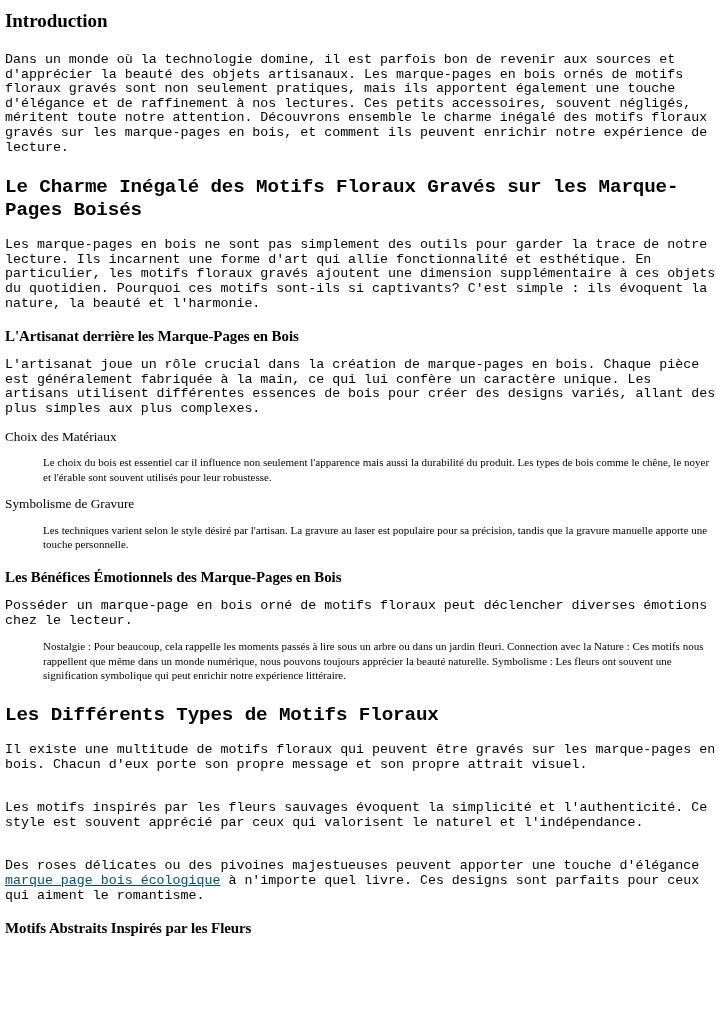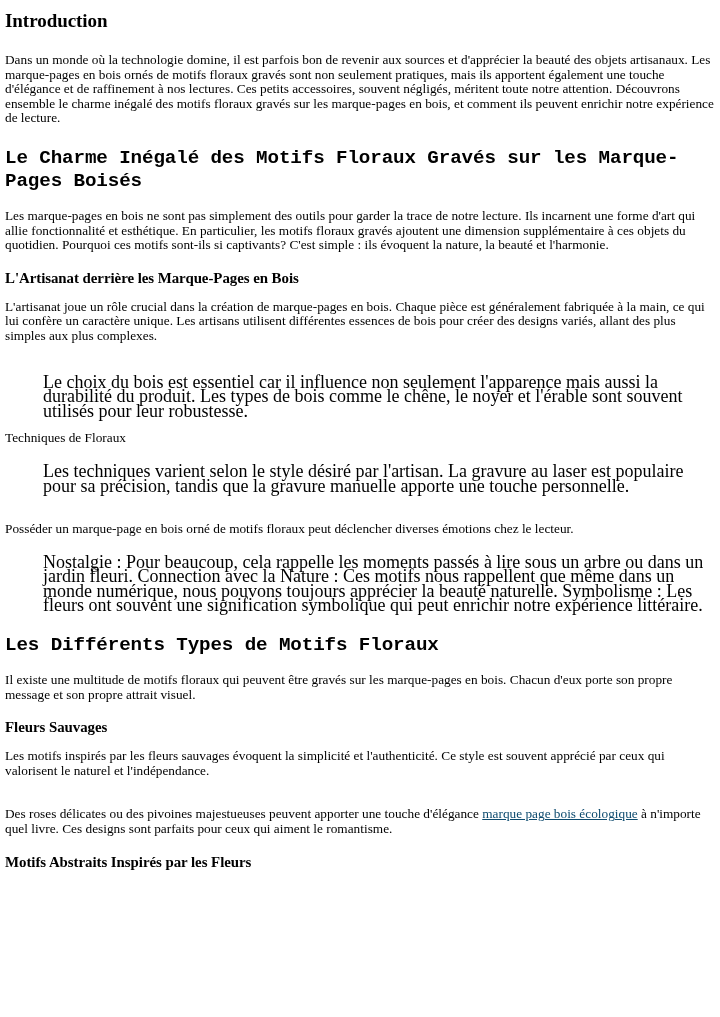--- a/index.html
+++ b/index.html
@@ -46,24 +46,25 @@
     margin: 0;
     letter-spacing: -0.05px;
   }
 
   
   p.doc-p {
     margin: 0;
     font-size: 13.3px;
     line-height: 14.6px;
     text-align: left;
+    font-family: Liberation Mono, monospace;
   }
   p.doc-indent {
-    margin: 7px 0 0 38px;
-    font-size: 18px;
+    margin: 0 0 0 38px;
+    font-size: 11px;
     line-height: 14.6px;
   }
   p.doc-label {
     margin: 0;
     font-size: 13.3px;
     line-height: 14.6px;
     font-weight: normal;
   }
 
   
@@ -94,46 +95,47 @@
 
   <p class="doc-p">Les marque-pages en bois ne sont pas simplement des outils pour garder la trace de notre lecture. Ils incarnent une forme d'art qui allie fonctionnalité et esthétique. En particulier, les motifs floraux gravés ajoutent une dimension supplémentaire à ces objets du quotidien. Pourquoi ces motifs sont-ils si captivants? C'est simple : ils évoquent la nature, la beauté et l'harmonie.</p>
   <div class="sp-md"></div>
 
   <h3 class="doc-h3">L'Artisanat derrière les Marque-Pages en Bois</h3>
   <div class="sp-sm"></div>
 
   <p class="doc-p">L'artisanat joue un rôle crucial dans la création de marque-pages en bois. Chaque pièce est généralement fabriquée à la main, ce qui lui confère un caractère unique. Les artisans utilisent différentes essences de bois pour créer des designs variés, allant des plus simples aux plus complexes.</p>
   <div class="sp-sm"></div>
 
+  <p class="doc-label">Choix des Matériaux</p>
   <div class="sp-xs"></div>
 
   <p class="doc-indent">Le choix du bois est essentiel car il influence non seulement l'apparence mais aussi la durabilité du produit. Les types de bois comme le chêne, le noyer et l'érable sont souvent utilisés pour leur robustesse.</p>
   <div class="sp-sm"></div>
 
-  <p class="doc-label">Techniques de Floraux</p>
+  <p class="doc-label">Symbolisme de Gravure</p>
   <div class="sp-xs"></div>
 
   <p class="doc-indent">Les techniques varient selon le style désiré par l'artisan. La gravure au laser est populaire pour sa précision, tandis que la gravure manuelle apporte une touche personnelle.</p>
   <div class="sp-md"></div>
 
+  <h3 class="doc-h3">Les Bénéfices Émotionnels des Marque-Pages en Bois</h3>
   <div class="sp-sm"></div>
 
   <p class="doc-p">Posséder un marque-page en bois orné de motifs floraux peut déclencher diverses émotions chez le lecteur.</p>
   <div class="sp-xs"></div>
 
   <p class="doc-indent">Nostalgie : Pour beaucoup, cela rappelle les moments passés à lire sous un arbre ou dans un jardin fleuri. Connection avec la Nature : Ces motifs nous rappellent que même dans un monde numérique, nous pouvons toujours apprécier la beauté naturelle. Symbolisme : Les fleurs ont souvent une signification symbolique qui peut enrichir notre expérience littéraire.</p>
   <div class="sp-lg"></div>
 
   <h2 class="doc-h2">Les Différents Types de Motifs Floraux</h2>
   <div class="sp-md"></div>
 
   <p class="doc-p">Il existe une multitude de motifs floraux qui peuvent être gravés sur les marque-pages en bois. Chacun d'eux porte son propre message et son propre attrait visuel.</p>
   <div class="sp-md"></div>
 
-  <h3 class="doc-h3">Fleurs Sauvages</h3>
   <div class="sp-sm"></div>
 
   <p class="doc-p">Les motifs inspirés par les fleurs sauvages évoquent la simplicité et l'authenticité. Ce style est souvent apprécié par ceux qui valorisent le naturel et l'indépendance.</p>
   <div class="sp-md"></div>
 
   <div class="sp-sm"></div>
 
   <p class="doc-p"><span>Des roses délicates ou des pivoines majestueuses peuvent apporter une touche d'élégance </span><a class="doc-link" href="#">marque page bois écologique</a><span> à n'importe quel livre. Ces designs sont parfaits pour ceux qui aiment le romantisme.</span></p>
   <div class="sp-md"></div>
 

